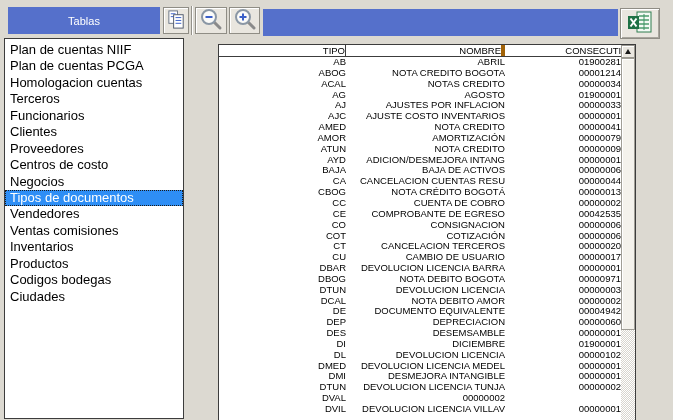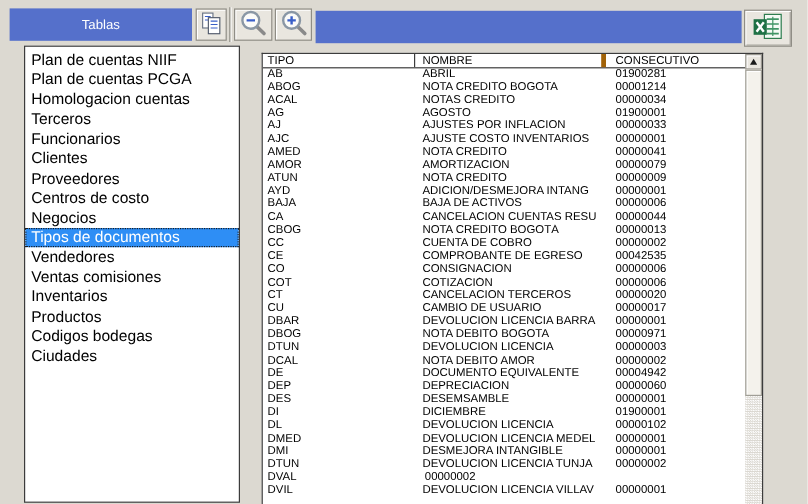--- a/index.html
+++ b/index.html
@@ -36,38 +36,38 @@
   .tb-sep{left:191px;top:6px;width:1px;height:29px;background:#94928a;box-shadow:1px 0 0 #fff;}
   .excel-btn{
     left:620px;top:8px;width:40px;height:31px;margin:0;padding:0;
     background:#e9e6df;border:1px solid #8f8d85;
     box-shadow:inset 1px 1px 0 #fff, inset -1px -1px 0 #a8a59d;
     display:flex;align-items:center;justify-content:center;cursor:pointer;
   }
 
   
   .listbox{
-    left:20px;top:38px;width:180px;height:381px;
+    left:4px;top:38px;width:180px;height:381px;
     background:#fff;border:1px solid #3c3c3c;
     box-sizing:border-box;padding-top:3px;overflow:hidden;
   }
   .sitem{
     height:16.45px;line-height:16.45px;font-size:13px;color:#000;
     padding-left:5px;white-space:nowrap;cursor:default;
   }
   .sitem.sel{
     background:var(--selection,#2e8ef5);color:#fff;
     outline:1px dotted #1a1a1a;outline-offset:-1px;
   }
 
   
   .grid{
     left:218px;top:44px;width:418px;height:376px;
     background:#fff;border:1px solid #3c3c3c;border-bottom:none;
-    box-sizing:border-box;overflow:hidden;
+    box-sizing:border-box;overflow:hidden;text-align:right;
   }
   .grid-header{
     display:grid;grid-template-columns:127px 159px 1fr;
     height:11px;border-bottom:1px solid #3c3c3c;
     font-size:9.5px;line-height:11px;color:#000;
   }
   .hcell{white-space:nowrap;overflow:hidden;}
   .hcell.h1{padding-left:4px;border-right:1px solid #3c3c3c;}
   .hcell.h2{padding-left:6px;border-right:4px solid #a16207;}
   .hcell.h3{padding-left:8px;}

